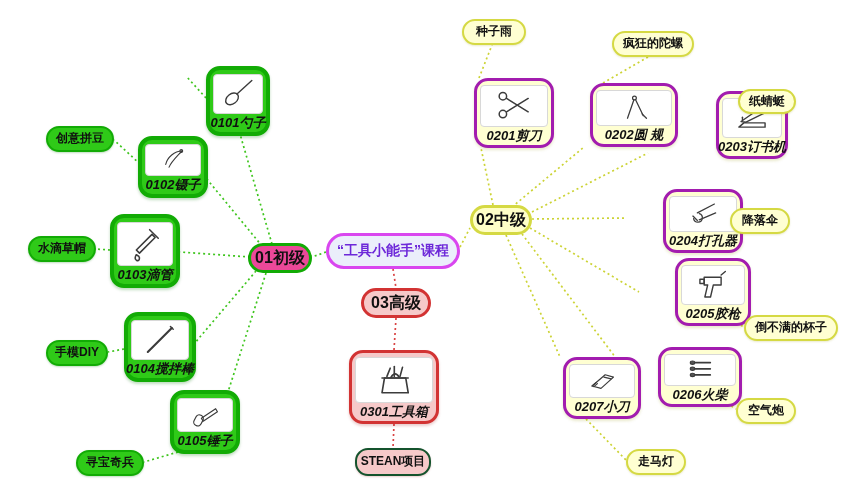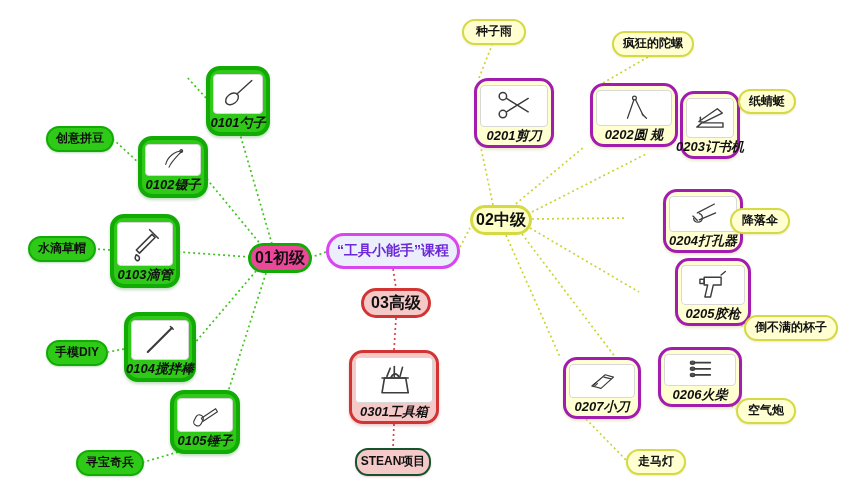--- a/index.html
+++ b/index.html
@@ -172,21 +172,21 @@
         <circle cx="24" cy="8" r="3"></circle>
         <line x1="23" y1="11" x2="13" y2="40"></line>
         <line x1="26" y1="11" x2="38" y2="36"></line>
         <line x1="36" y1="33" x2="43" y2="40"></line>
       </g>
         </svg>
     </div>
     <div class="tool-label">0202圆 规</div>
   </div>
 
-  <div class="node tool yellow" style="left:644px;top:91px;width:60px;height:68px">
+  <div class="node tool yellow" style="left:680px;top:91px;width:72px;height:68px">
     <div class="iconbox">
       <svg viewBox="0 0 48 48">
           <g class="ic">
         <path d="M6 37 h37 v-6 h-30 z"></path>
         <path d="M9 29 L35 11 l7 6 -26 13 z"></path>
         <line x1="11" y1="27" x2="11" y2="23"></line>
       </g>
         </svg>
     </div>
     <div class="tool-label">0203订书机</div>

